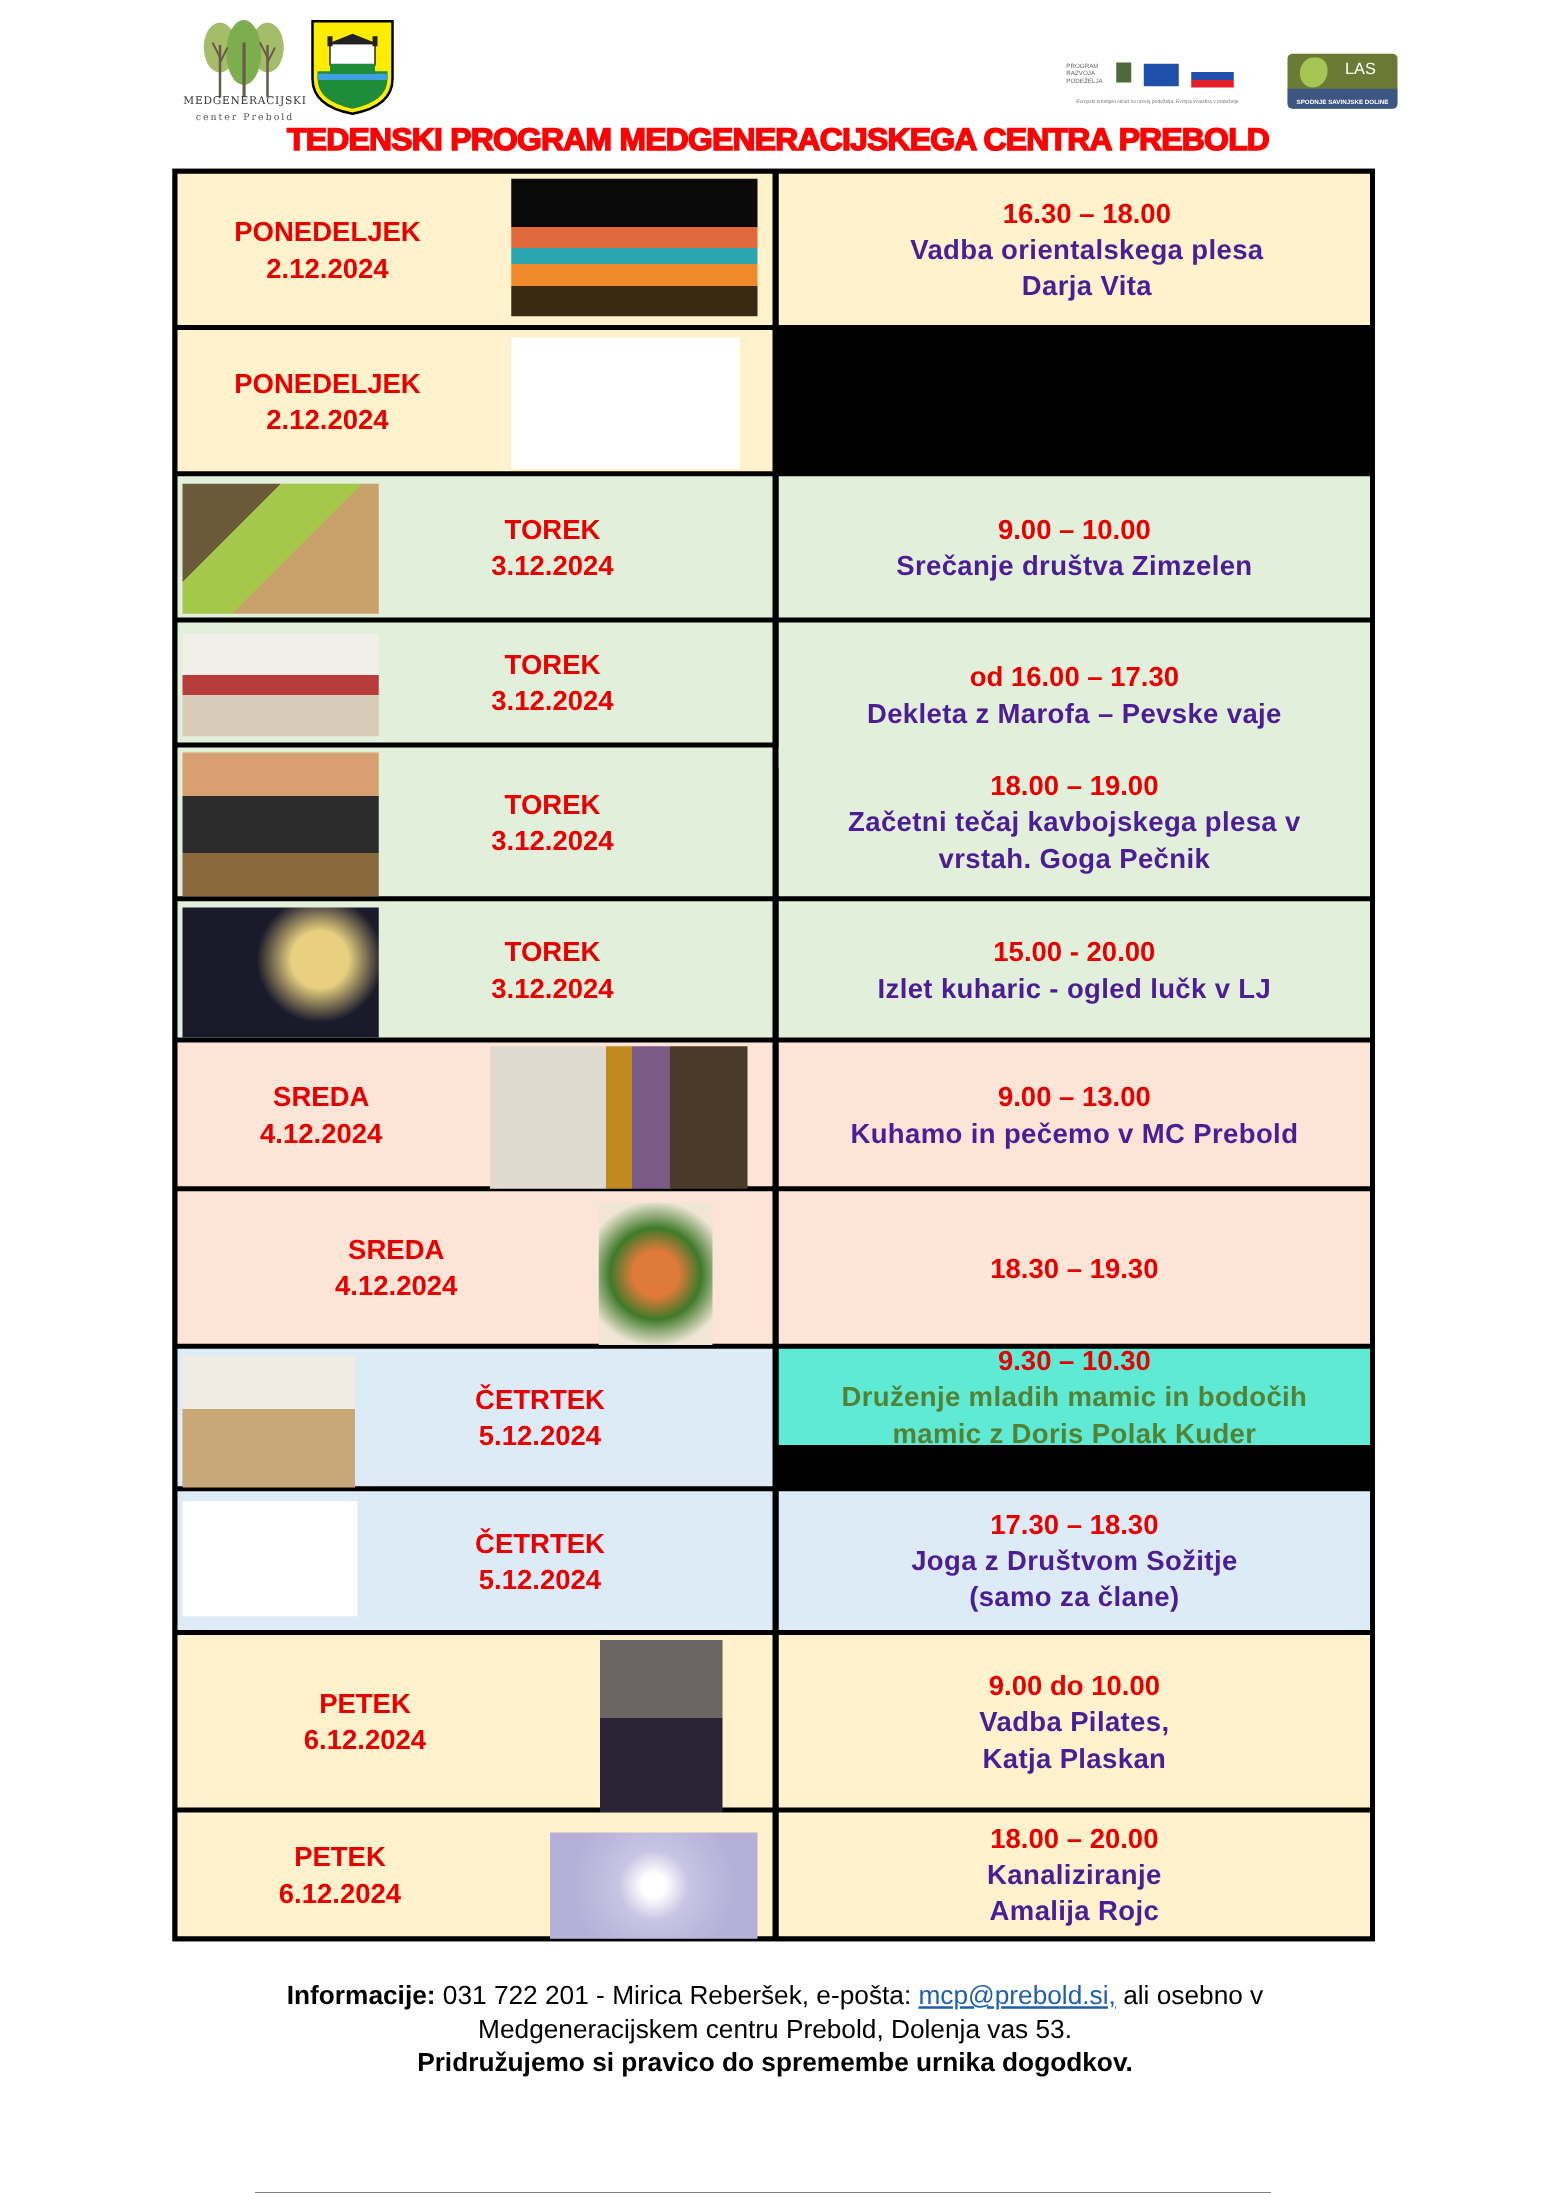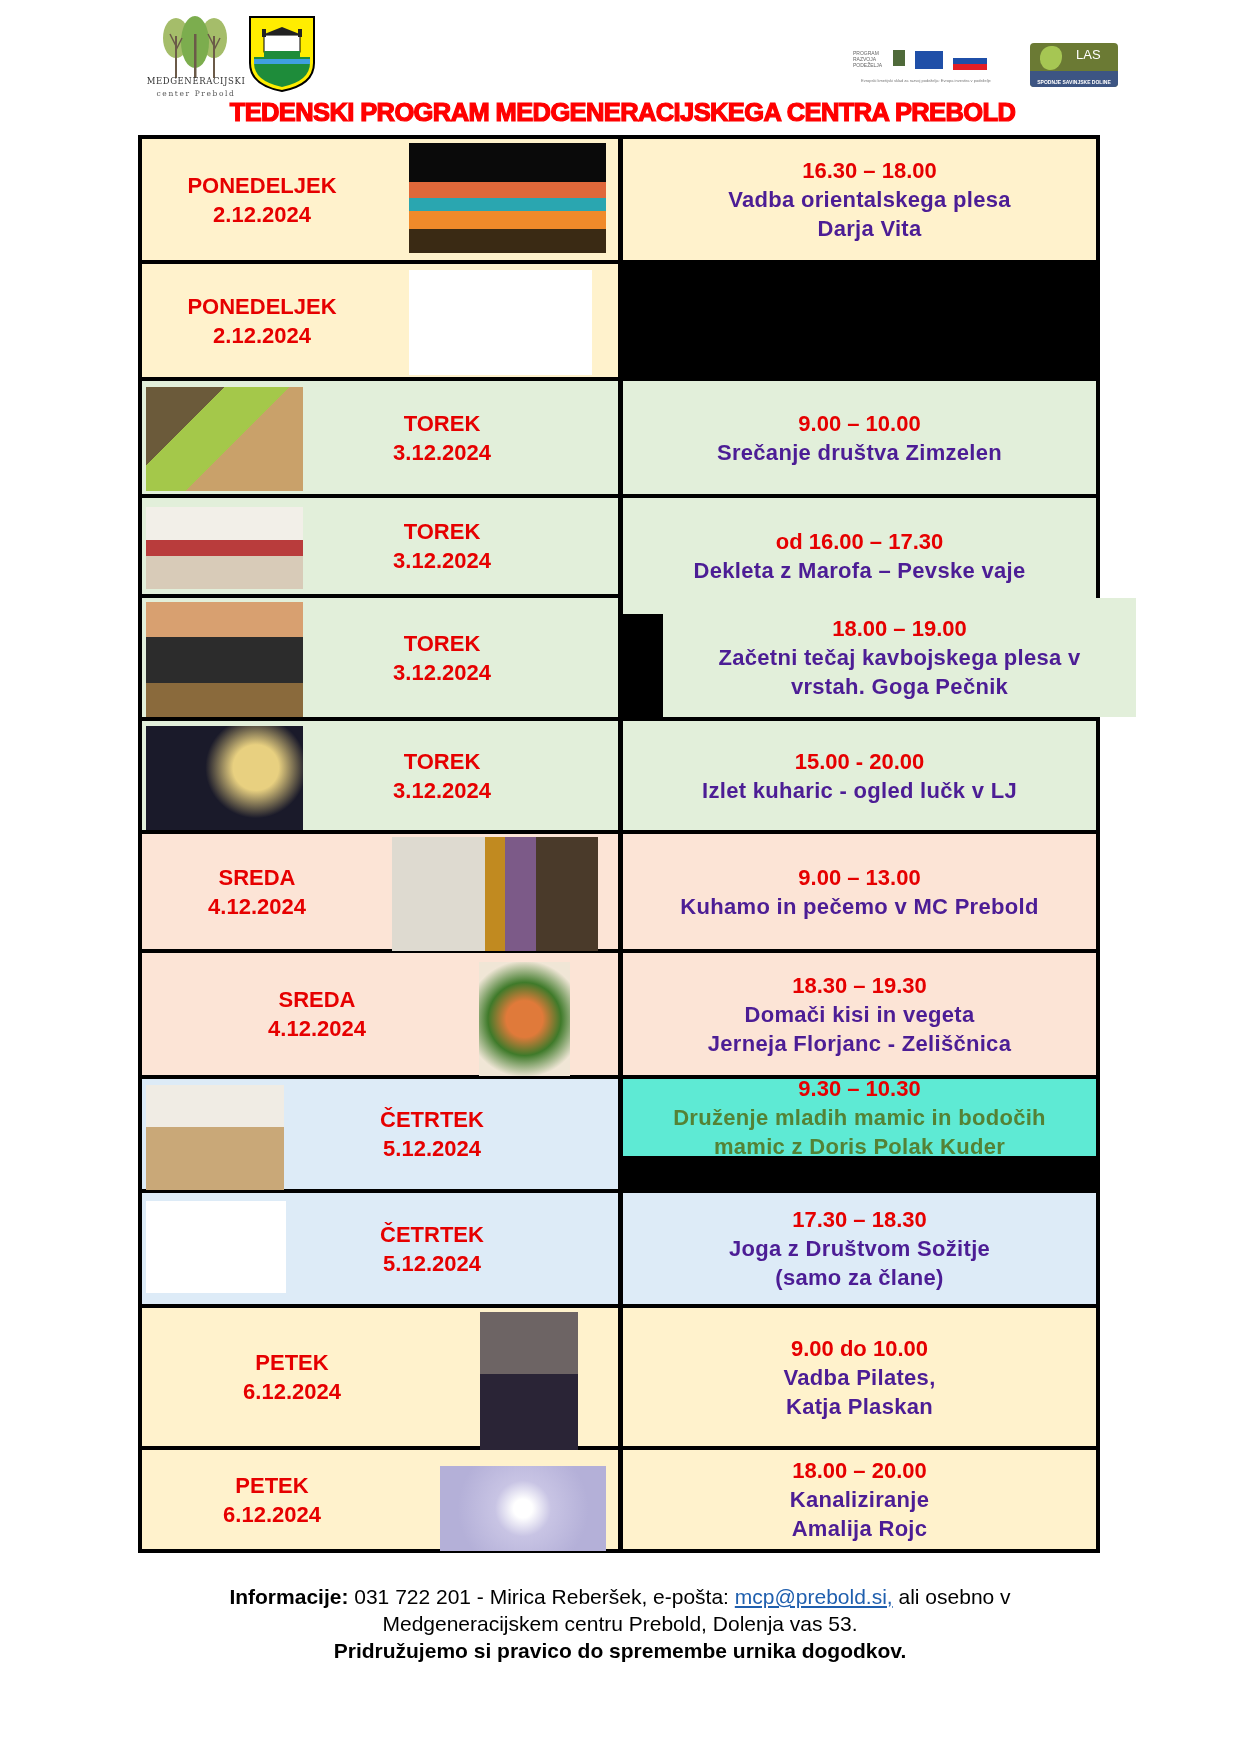--- a/index.html
+++ b/index.html
@@ -136,21 +136,21 @@
       </div>
     </div>
     <div class="row" style="top: 459px; height: 119px;">
       <div class="cell left" style="height: 119px; background: rgb(226, 239, 218);">
         <div class="day" style="left: 190px; top: 30.5px;">
           <div>TOREK</div>
           <div>3.12.2024</div>
         </div>
         <div class="ph" style="left: 4px; top: 4px; width: 157px; height: 115px; background: linear-gradient(rgb(216, 160, 112) 0px, rgb(216, 160, 112) 30%, rgb(44, 44, 44) 30%, rgb(44, 44, 44) 70%, rgb(138, 106, 60) 70%);"></div>
       </div>
-      <div class="cell right" style="height: 119px; background: rgb(226, 239, 218); margin-left: 40px;">
+      <div class="cell right" style="height: 119px; background: rgb(226, 239, 218);">
         <div class="time">18.00 – 19.00</div>
         <div class="desc">Začetni tečaj kavbojskega plesa v
 vrstah. Goga Pečnik</div>
       </div>
     </div>
     <div class="row" style="top: 582px; height: 109px;">
       <div class="cell left" style="height: 109px; background: rgb(226, 239, 218);">
         <div class="day" style="left: 190px; top: 25.5px;">
           <div>TOREK</div>
           <div>3.12.2024</div>
@@ -178,22 +178,20 @@
     <div class="row" style="top: 814px; height: 122px;">
       <div class="cell left" style="height: 122px; background: rgb(252, 228, 214);">
         <div class="day" style="left: 65px; top: 32px;">
           <div>SREDA</div>
           <div>4.12.2024</div>
         </div>
         <div class="ph" style="left: 337px; top: 9px; width: 91px; height: 114px; background: radial-gradient(circle, rgb(224, 122, 58) 0px, rgb(224, 122, 58) 25%, rgb(63, 122, 42) 50%, rgb(240, 230, 214) 80%);"></div>
       </div>
       <div class="cell right" style="height: 122px; background: rgb(252, 228, 214);">
         <div class="time">18.30 – 19.30</div>
-        <div class="desc">Domači kisi in vegeta
-Jerneja Florjanc - Zeliščnica</div>
       </div>
     </div>
     <div class="row" style="top: 940px; height: 110px;">
       <div class="cell left" style="height: 110px; background: rgb(221, 235, 247);">
         <div class="day" style="left: 180px; top: 26px;">
           <div>ČETRTEK</div>
           <div>5.12.2024</div>
         </div>
         <div class="ph" style="left: 4px; top: 6px; width: 138px; height: 105px; background: linear-gradient(rgb(240, 236, 228) 0px, rgb(240, 236, 228) 40%, rgb(201, 168, 120) 40%);"></div>
       </div>

